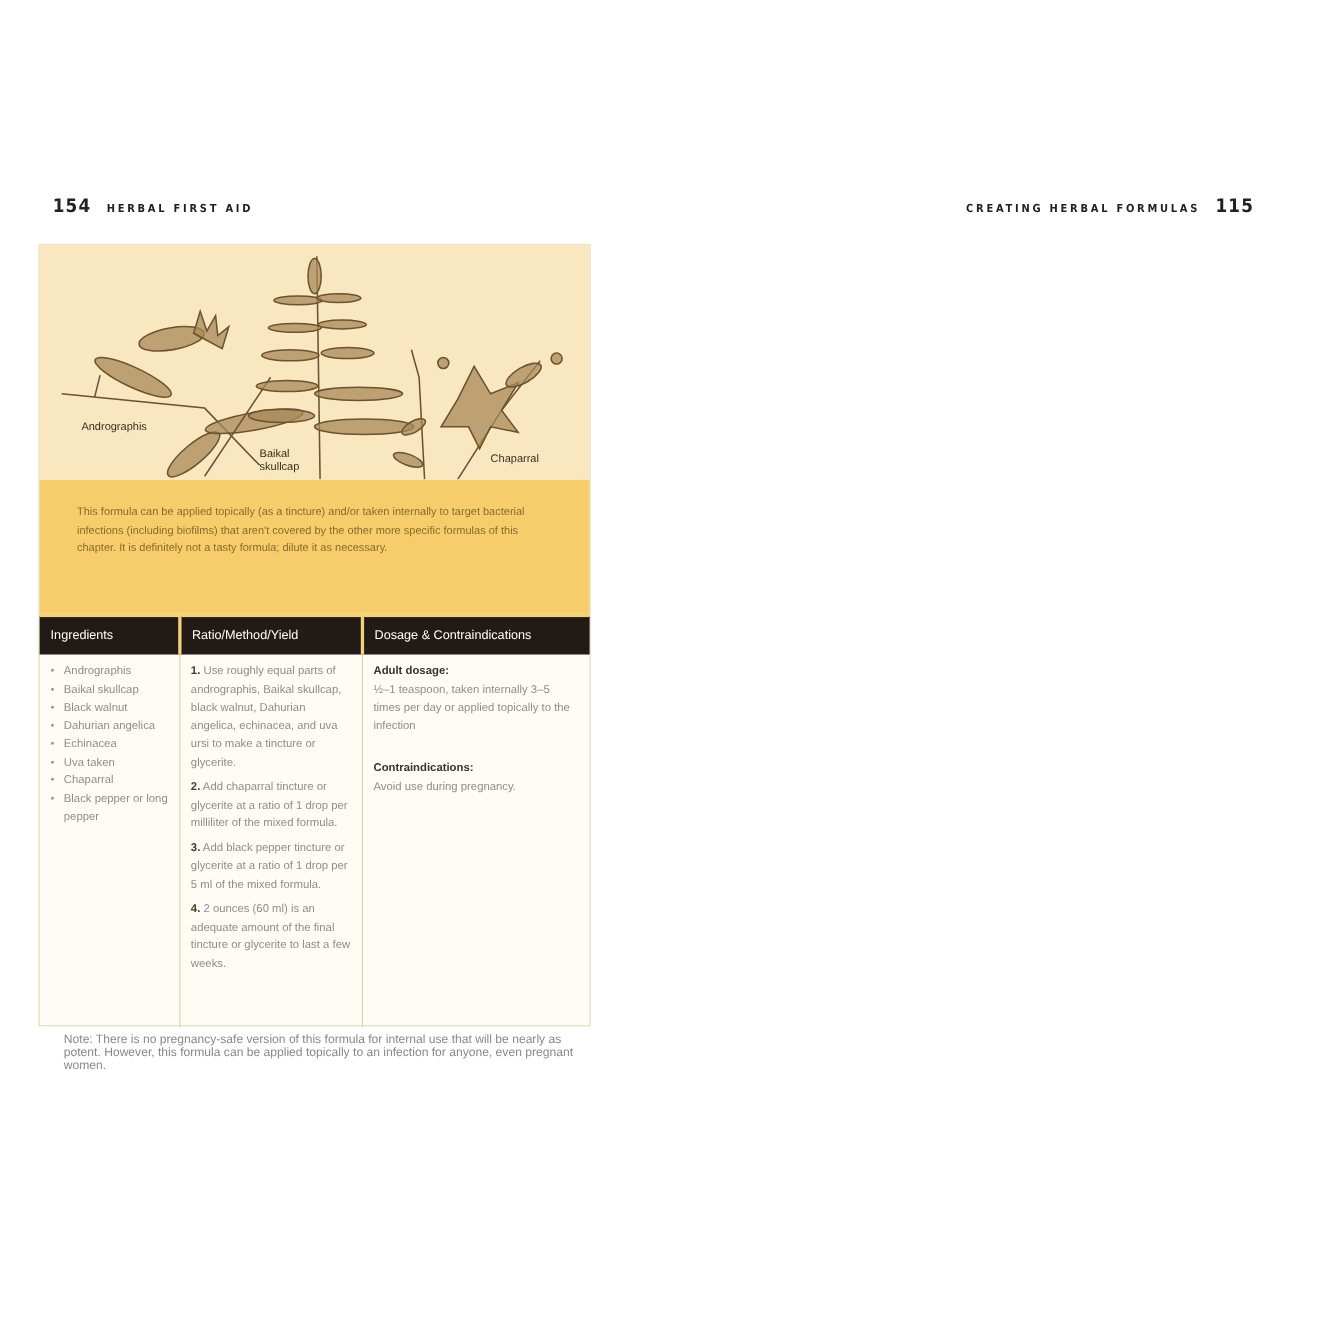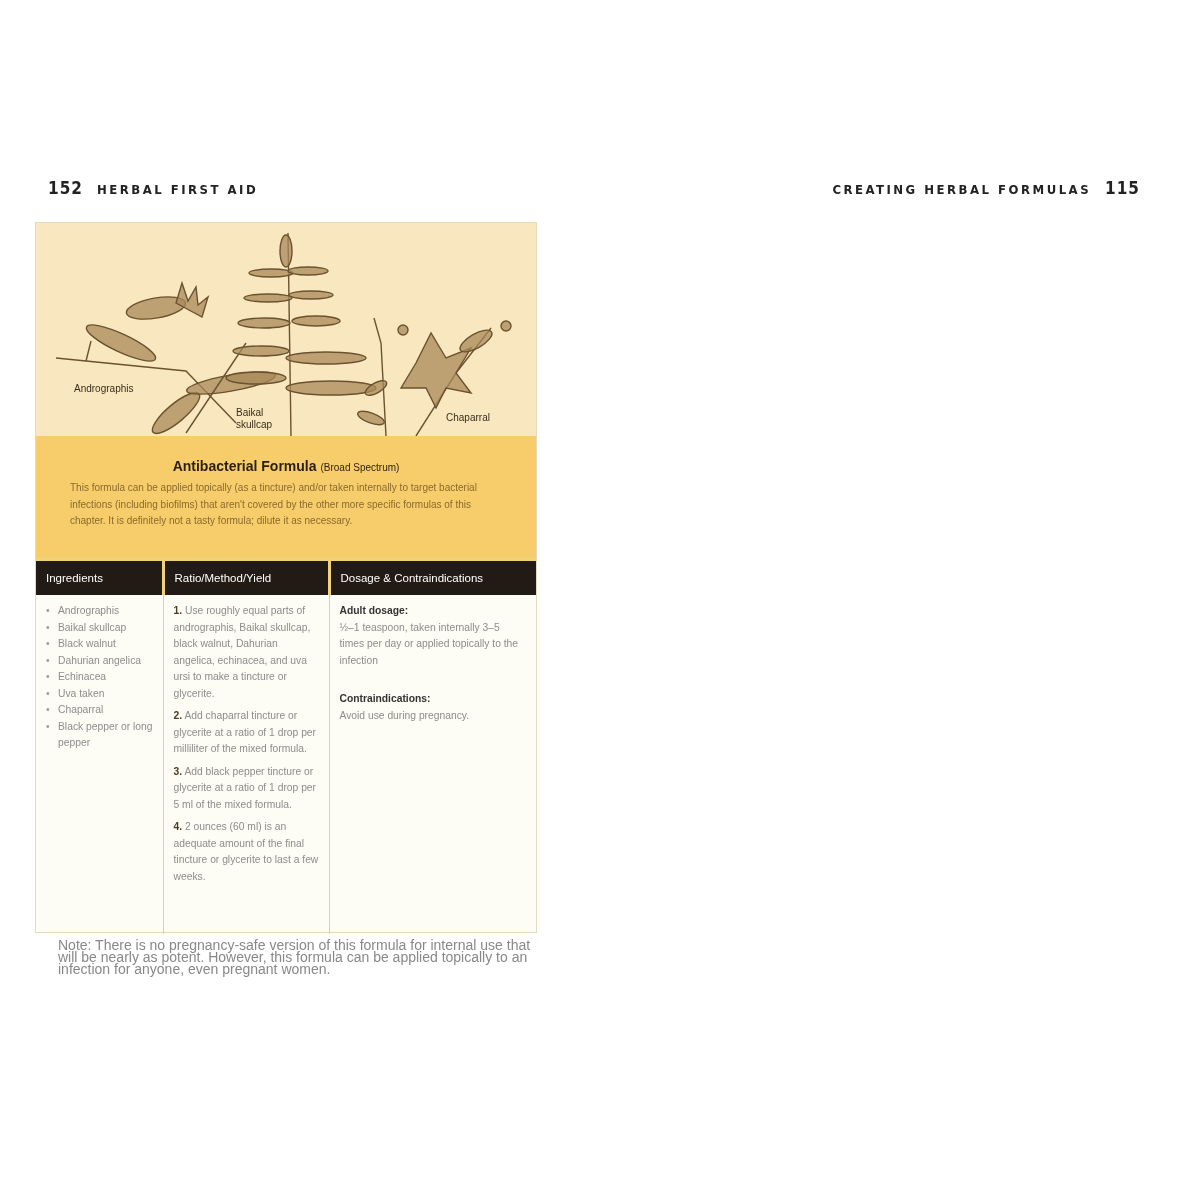--- a/index.html
+++ b/index.html
@@ -8,21 +8,21 @@
     font-family: "Liberation Sans", sans-serif; color: #555; overflow: hidden;
   }
   .page { position: absolute; top: 0; }
   .page-left { left: 0; width: 600px; }
   .page-right { left: 600px; width: 600px; }
 
   .running-head { position: absolute; top: 178px; font-family: "DejaVu Sans Condensed", "DejaVu Sans", sans-serif; color: #222; display: flex; align-items: baseline; gap: 14px; }
   .page-left .running-head { left: 48px; }
   .page-right .running-head { right: 60px; }
   .folio { font-size: 17px; font-weight: bold; letter-spacing: 1px; }
-  .rh-text { font-size: 13px; font-weight: bold; letter-spacing: 2.5px; text-transform: uppercase; }
+  .rh-text { font-size: 10px; font-weight: bold; letter-spacing: 2.5px; text-transform: uppercase; }
 
   .card { position: absolute; border: 1px solid #e5d9b8; background: #fdfcf5; }
   .page-left .card { left: 35px; top: 222px; width: 500px; height: 709px; }
 
   .illus { position: relative; background: #f9e7bf; overflow: hidden; }
   .page-left .illus { height: 213px; }
   .illus svg { position: absolute; left: 0; top: 0; }
   .plant-label { position: absolute; font-size: 10px; color: #3a2e1c; line-height: 12px; }
 
   .band { background: #f7cd6c; padding: 18px 34px 10px 34px; }
@@ -43,29 +43,29 @@
   }
   table.formula td:last-child { border-right: none; }
   ul.ing { list-style: none; margin: 0; padding: 0; }
   ul.ing li { padding-left: 12px; position: relative; }
   ul.ing li::before { content: "•"; position: absolute; left: 0; color: #999; }
   .step { margin-bottom: 6px; }
   .step b { color: #4a3a20; }
   .dose-label { font-weight: bold; color: #333; }
   .gap { height: 22px; }
 
-  .note { position: absolute; font-size: 14px; line-height: 12px; color: #888; }
+  .note { position: absolute; font-size: 11px; line-height: 12px; color: #888; }
   .page-left .note { left: 58px; top: 939px; width: 480px; }
 </style>
 </head>
 <body>
 
 <div class="page page-left">
   <div class="running-head">
-    <span class="folio">152</span>
+    <span class="folio">154</span>
     <span class="rh-text">HERBAL FIRST AID</span>
   </div>
 
   <div class="card">
     <div class="illus">
       <svg width="500" height="213" viewBox="0 0 500 213">
         <g stroke="#6b5230" fill="#a88a5a" stroke-width="1.4" fill-opacity="0.75">
 
           <path d="M20 135 L150 148 L200 200" fill="none"></path>
           <path d="M50 138 L55 118" fill="none"></path>
@@ -100,24 +100,20 @@
           <ellipse cx="335" cy="195" rx="14" ry="5" transform="rotate(20 335 195)"></ellipse>
           <ellipse cx="340" cy="165" rx="12" ry="5" transform="rotate(-30 340 165)"></ellipse>
         </g>
       </svg>
       <span class="plant-label" style="left:38px; top:160px;">Andrographis</span>
       <span class="plant-label" style="left:200px; top:184px; width:50px;">Baikal skullcap</span>
       <span class="plant-label" style="left:410px; top:189px;">Chaparral</span>
     </div>
 
     <div class="band">
-      <div class="band-title">
-        <span>Antibacterial Formula</span>
-        <span class="band-sub">(Broad Spectrum)</span>
-      </div>
       <div class="band-body">This formula can be applied topically (as a tincture) and/or taken internally to target bacterial infections (including biofilms) that aren't covered by the other more specific formulas of this chapter. It is definitely not a tasty formula; dilute it as necessary.</div>
     </div>
 
     <table class="formula">
       <colgroup>
           <col style="width:127px">
           <col style="width:166px">
           <col>
         </colgroup>
       <thead>

